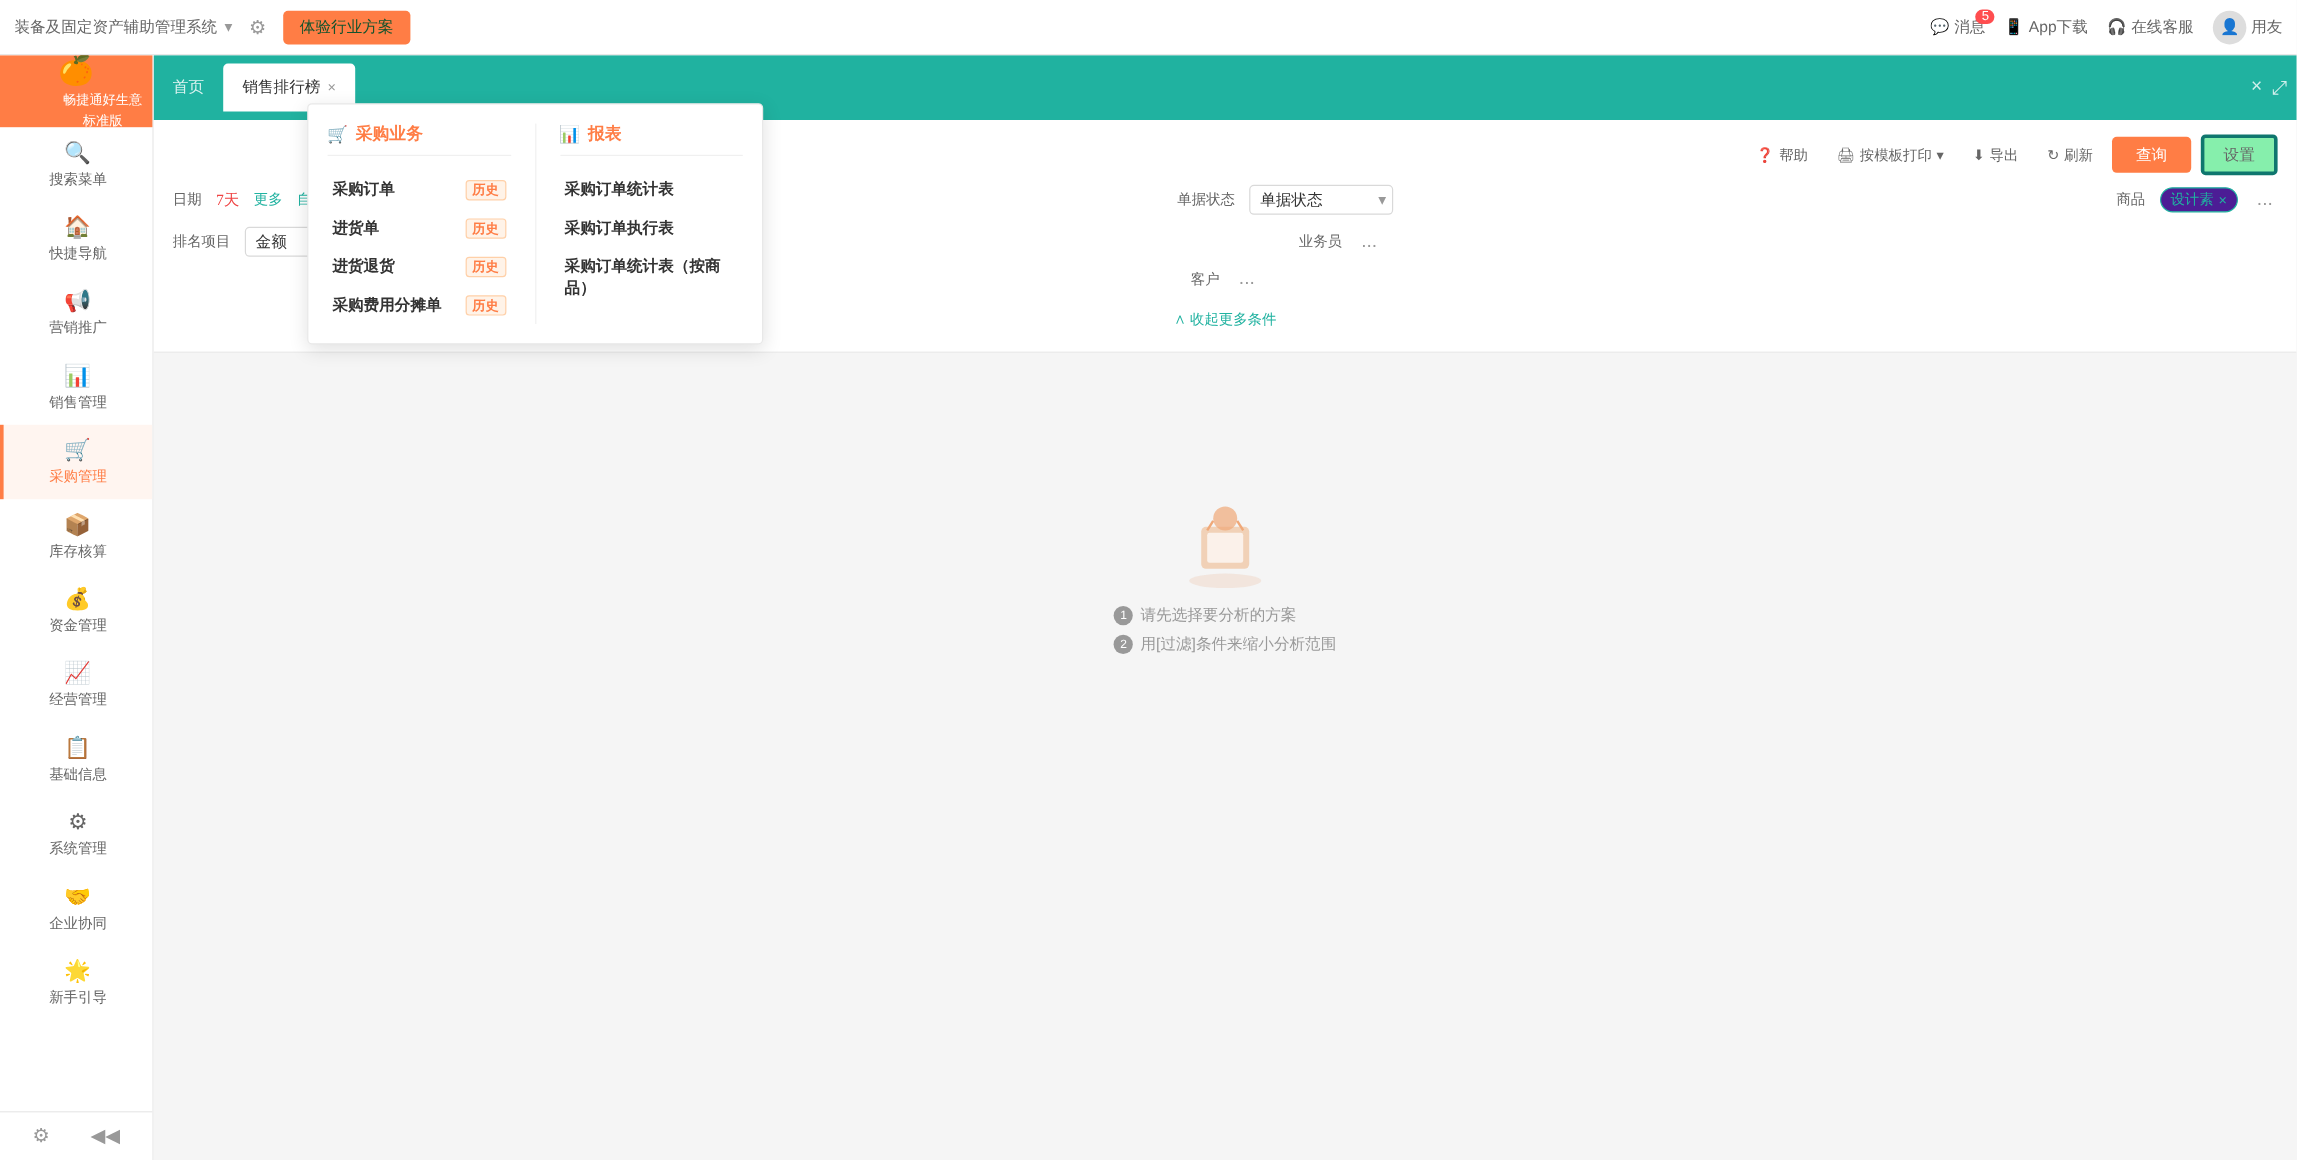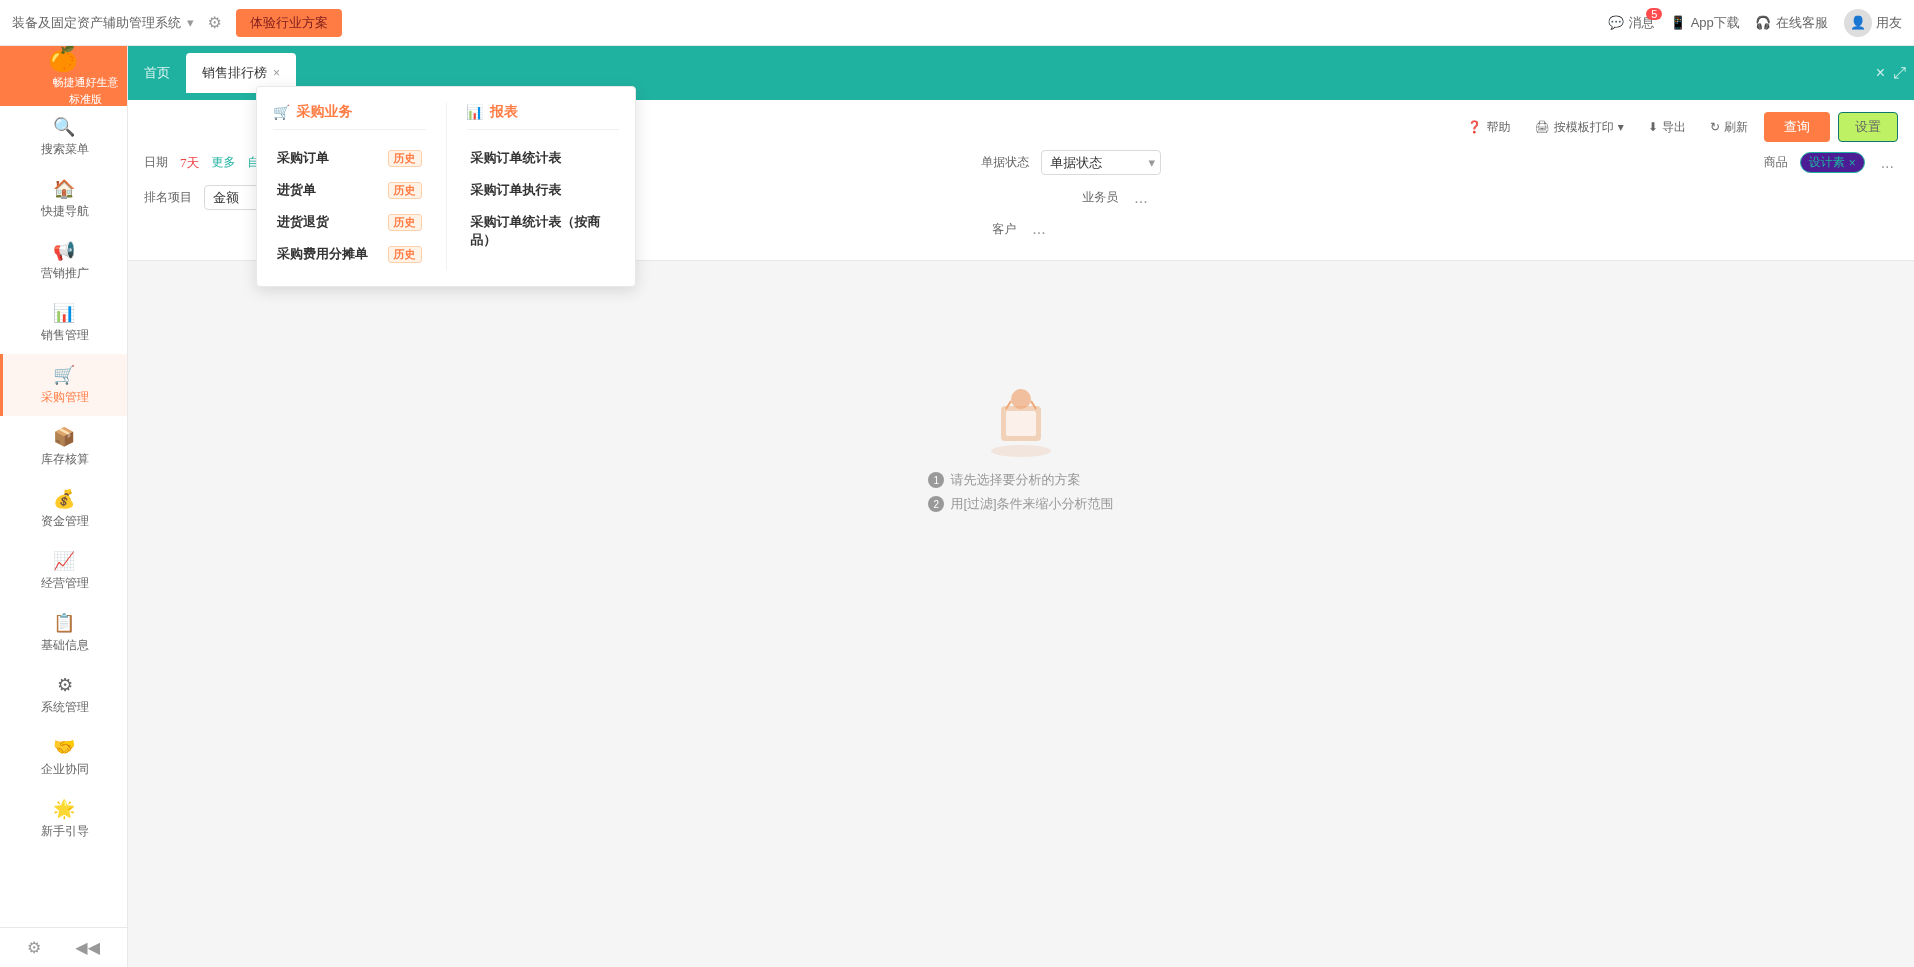--- a/index.html
+++ b/index.html
@@ -1,21 +1,21 @@
 <!DOCTYPE html>
 <html><head>
   <meta charset="utf-8">
   <style>
     * { margin: 0; padding: 0; box-sizing: border-box; }
     body { font-family: 'Microsoft YaHei', Arial, sans-serif; font-size: 13px; background: #f5f5f5; width: 1914px; height: 967px; overflow: hidden; display: flex; flex-direction: column; }
 
     
     .top-bar { height: 46px; background: #fff; display: flex; align-items: center; padding: 0 12px; border-bottom: 1px solid #e8e8e8; flex-shrink: 0; }
     .system-title { color: #666; font-size: 13px; flex: 1; display: flex; align-items: center; gap: 6px; }
-    .trial-btn { background: #ff7d45; color: #7f1d1d; border: none; padding: 5px 14px; border-radius: 4px; cursor: pointer; font-size: 13px; }
+    .trial-btn { background: #ff7d45; color: #14532d; border: none; padding: 5px 14px; border-radius: 4px; cursor: pointer; font-size: 13px; }
     .top-right { display: flex; align-items: center; gap: 16px; margin-left: auto; color: #666; font-size: 13px; }
     .top-right .badge-item { display: flex; align-items: center; gap: 4px; cursor: pointer; position: relative; }
     .badge { background: #ff4d4f; color: #fff; border-radius: 10px; padding: 0 5px; font-size: 11px; position: absolute; top: -6px; right: -8px; }
     .user-avatar { width: 28px; height: 28px; border-radius: 50%; background: #ddd; display: flex; align-items: center; justify-content: center; }
 
     
     .tab-bar { height: 54px; background: #20b2a0; display: flex; align-items: center; padding: 0; flex-shrink: 0; }
     .tab { padding: 0 16px; height: 40px; display: flex; align-items: center; cursor: pointer; color: rgba(255,255,255,0.85); font-size: 13px; gap: 6px; }
     .tab.active { background: #fff; color: #333; border-radius: 4px 4px 0 0; }
     .tab .close-x { font-size: 12px; color: #999; cursor: pointer; }
@@ -44,21 +44,21 @@
     .filter-row { display: flex; align-items: center; gap: 12px; margin-bottom: 10px; flex-wrap: wrap; }
     .filter-label { color: #666; font-size: 12px; white-space: nowrap; }
     .filter-select { border: 1px solid #d9d9d9; border-radius: 4px; padding: 4px 24px 4px 8px; font-size: 13px; color: #333; background: #fff; appearance: none; min-width: 120px; position: relative; }
     .select-wrap { position: relative; display: inline-flex; align-items: center; }
     .select-wrap::after { content: '▾'; position: absolute; right: 6px; color: #999; pointer-events: none; }
     .tag { background: #4c1d95; color: #20b2a0; border: 1px solid #20b2a0; border-radius: 12px; padding: 1px 8px; font-size: 12px; display: inline-flex; align-items: center; gap: 4px; }
     .tag .tag-close { cursor: pointer; color: #20b2a0; }
     .dots-btn { color: #999; cursor: pointer; font-size: 16px; padding: 0 4px; }
     .toolbar-btn { display: flex; align-items: center; gap: 4px; color: #666; cursor: pointer; font-size: 12px; padding: 4px 8px; border-radius: 4px; }
     .search-btn { background: #ff7d45; color: #fff; border: none; padding: 6px 20px; border-radius: 4px; cursor: pointer; font-size: 13px; }
-    .set-btn { background: #bef264; color: #666; border: 1px solid #0f766e; padding: 5px 16px; border-radius: 4px; cursor: pointer; font-size: 13px; }
+    .set-btn { background: #86efac; color: #666; border: 3px solid #0f766e; padding: 5px 16px; border-radius: 4px; cursor: pointer; font-size: 13px; }
     .collapse-row { text-align: center; padding: 6px; color: #20b2a0; cursor: pointer; font-size: 12px; }
 
     
     .empty-state { display: flex; flex-direction: column; align-items: center; justify-content: center; margin-top: 120px; color: #999; gap: 10px; }
     .empty-icon { width: 100px; height: 80px; position: relative; }
 
     
     .dropdown-overlay { position: absolute; left: 128px; top: 40px; background: #fff; border: 1px solid #e8e8e8; border-radius: 4px; box-shadow: 0 4px 16px rgba(0,0,0,0.12); z-index: 100; width: 380px; padding: 16px; display: flex; gap: 20px; }
     .dropdown-col { flex: 1; }
     .dropdown-col-title { color: #ff7d45; font-size: 14px; font-weight: bold; margin-bottom: 12px; display: flex; align-items: center; gap: 6px; border-bottom: 1px solid #f0f0f0; padding-bottom: 8px; }
@@ -240,20 +240,24 @@
           <span style="flex:1;min-width:20px;"></span>
         </div>
 
         <div class="filter-row">
           <span style="flex:1;"></span>
           <span class="filter-label">客户</span>
           <span class="dots-btn">...</span>
           <span style="flex:1;"></span>
         </div>
 
+        <div class="collapse-row">
+          <span>∧</span>
+          <span>收起更多条件</span>
+        </div>
       </div>
 
       <div class="empty-state">
         <div class="empty-icon">
           <svg width="100" height="80" viewBox="0 0 100 80">
             <ellipse cx="50" cy="70" rx="30" ry="6" fill="#f0d5c5" opacity="0.5"></ellipse>
             <rect x="30" y="25" width="40" height="35" rx="4" fill="#f0c8a8" opacity="0.8"></rect>
             <rect x="35" y="30" width="30" height="25" rx="2" fill="#fff" opacity="0.7"></rect>
             <circle cx="50" cy="18" r="10" fill="#f0a878" opacity="0.7"></circle>
             <line x1="40" y1="20" x2="35" y2="28" stroke="#f0a878" stroke-width="2"></line>

